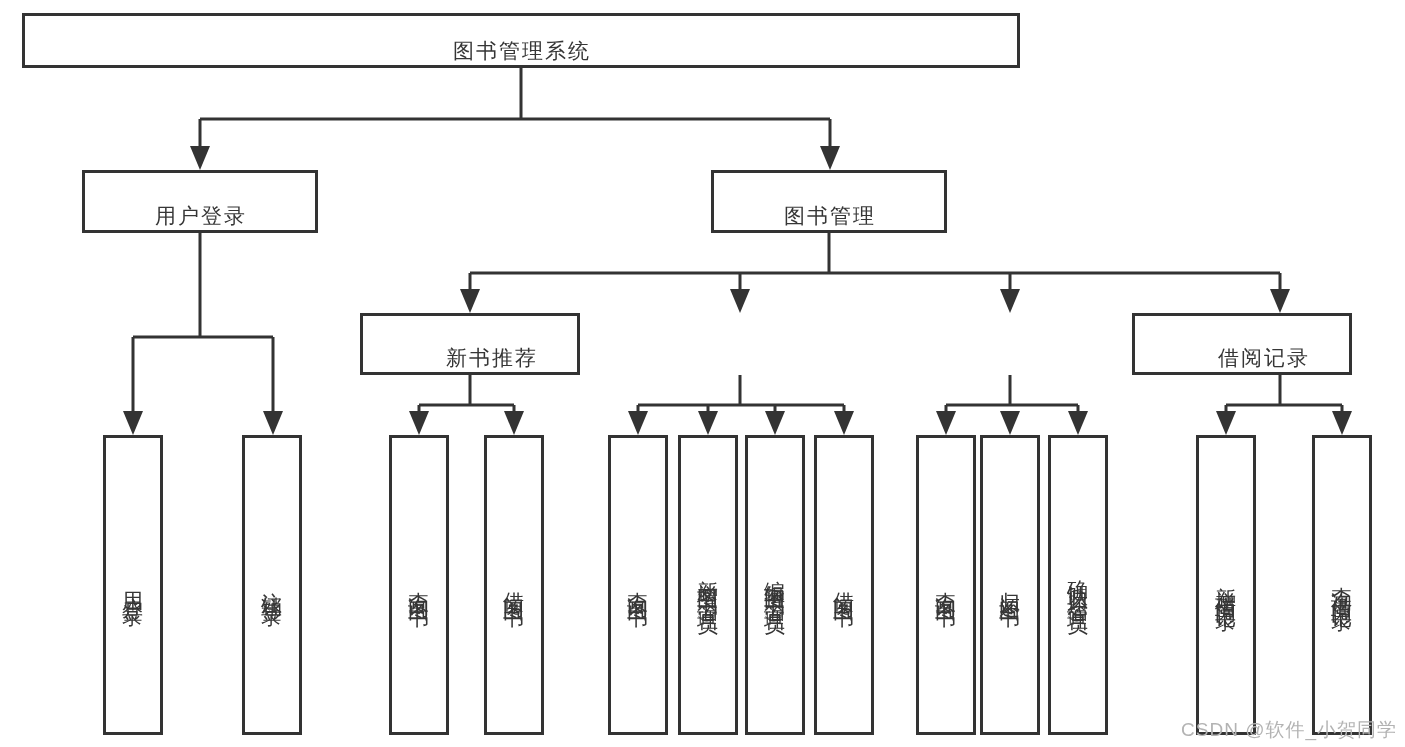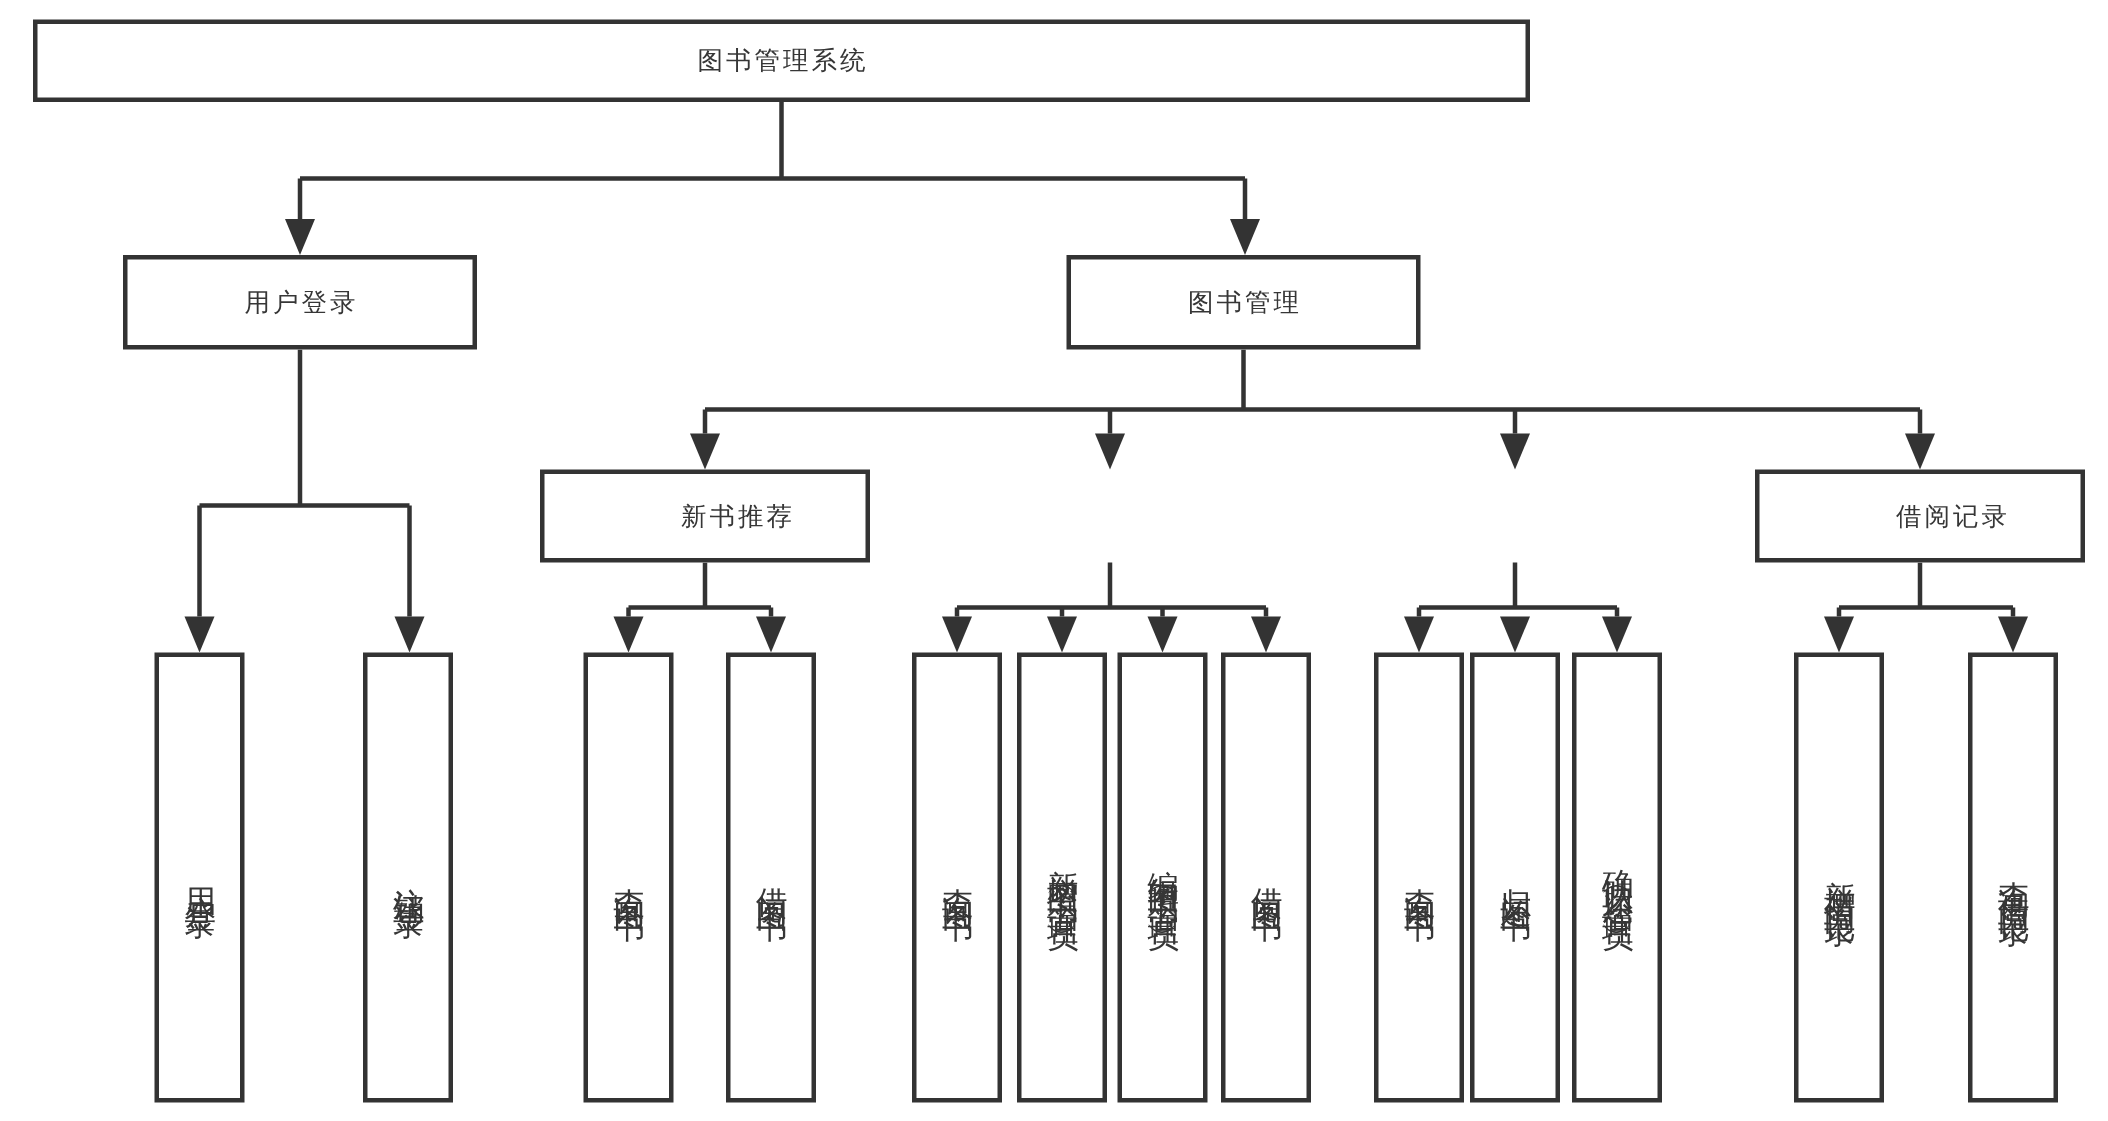--- a/index.html
+++ b/index.html
@@ -22,23 +22,24 @@
   .node {
     position: absolute;
     background: #ffffff;
     border: 3px solid #333333;
     display: flex;
     align-items: center;
     justify-content: center;
     color: #363636;
   }
   .node-h {
-    font-size: 17px;
+    font-size: 21px;
     letter-spacing: 2px;
     padding-left: 2px;
+    align-items: flex-end;
   }
   .root-box   { left: 22px;  top: 13px;  width: 998px; height: 55px; }
   .lvl2-box   { top: 170px; width: 236px; height: 63px; }
   .lvl3-box   { top: 313px; width: 220px; height: 62px; padding-left: 44px; }
   .leaf {
     position: absolute;
     top: 435px;
     width: 60px;
     height: 300px;
     background: #ffffff;
@@ -116,21 +117,21 @@
   <div class="node node-h lvl2-box" style="left:82px">
     <span>用户登录</span>
   </div>
   <div class="node node-h lvl2-box" style="left:711px">
     <span>图书管理</span>
   </div>
 
   <div class="node node-h lvl3-box" style="left:360px">
     <span>新书推荐</span>
   </div>
-  <div class="node node-h lvl3-box" style="left:1170px">
+  <div class="node node-h lvl3-box" style="left:1132px">
     <span>借阅记录</span>
   </div>
 
   <div class="leaf" style="left:103px">
     <span>用户登录</span>
   </div>
   <div class="leaf" style="left:242px">
     <span>注销登录</span>
   </div>
 
@@ -164,14 +165,15 @@
     <span>确认归还（管理员）</span>
   </div>
 
   <div class="leaf" style="left:1196px">
     <span>新增借阅记录</span>
   </div>
   <div class="leaf" style="left:1312px">
     <span>查询借阅记录</span>
   </div>
 
+  <div class="watermark">CSDN @软件_小贺同学</div>
 
 </div>
 
 </body></html>

